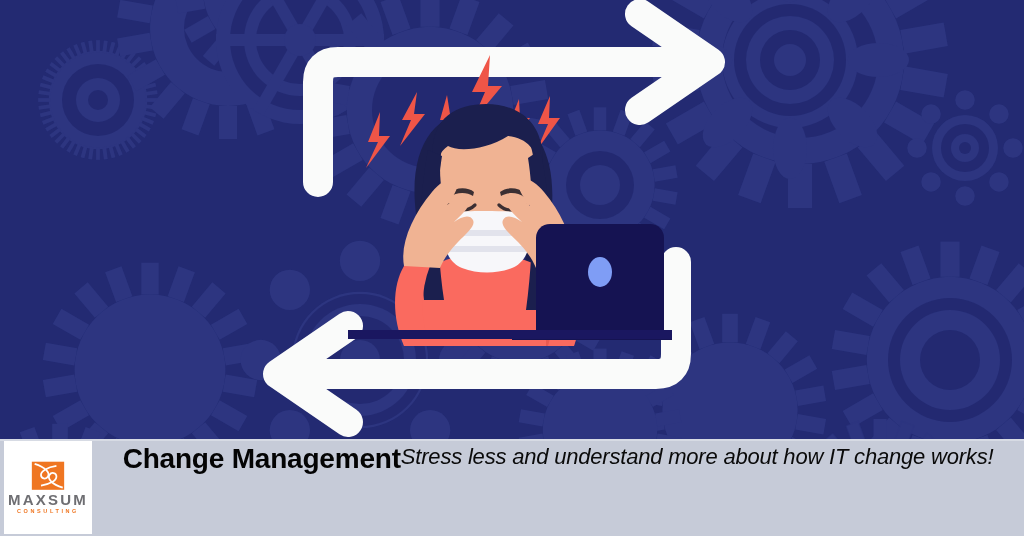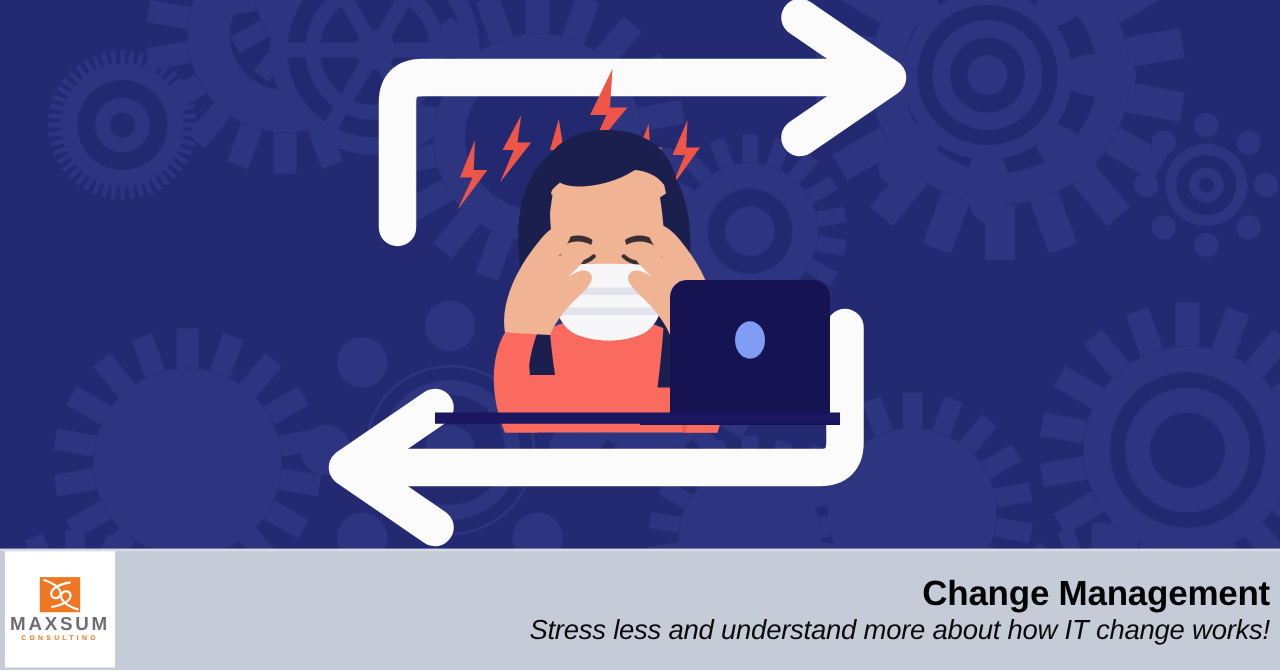--- a/index.html
+++ b/index.html
@@ -103,22 +103,21 @@
     margin-top: 2px;
   }
 
   #banner-text {
     position: absolute;
     left: 100px;
     right: 8px;
     top: 4px;
     bottom: 4px;
     display: flex;
-    flex-direction: column;
-    align-items: flex-end;
+    align-items: flex-start;
     justify-content: center;
   }
   #banner-title {
     font-size: 28px;
     font-weight: bold;
     color: #040404;
     line-height: 1.12;
     letter-spacing: -0.2px;
     white-space: nowrap;
   }

